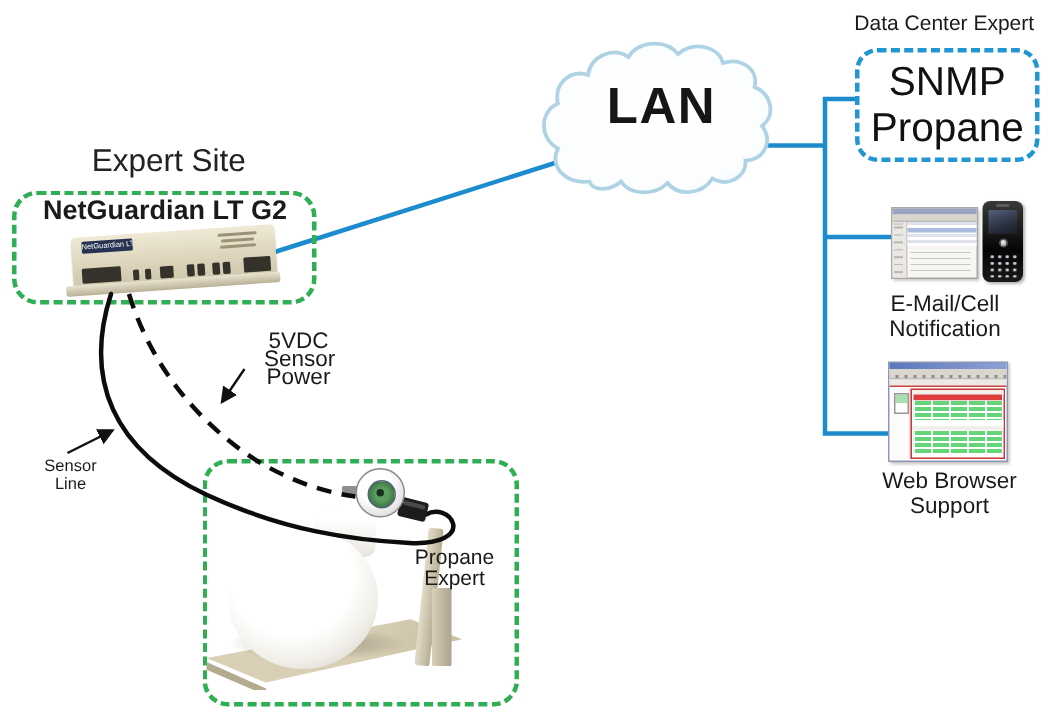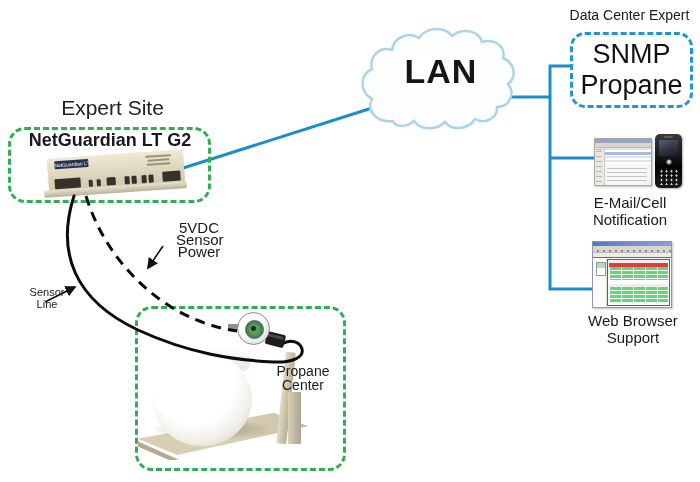--- a/index.html
+++ b/index.html
@@ -19,21 +19,21 @@
   .lan-label{left:378px;top:52px;width:126px;text-align:center;font-size:34px;font-weight:bold;letter-spacing:1px;color:#161616;}
   .dce-caption{left:566px;top:7px;width:127px;text-align:center;font-size:14px;}
   .snmp-box{
     left:570px;top:32px;width:123px;height:76px;border:3px dashed #2196d3;border-radius:15px;
     box-sizing:border-box;display:flex;align-items:center;justify-content:center;text-align:center;
     font-size:27px;line-height:31px;color:#111;z-index:2;
   }
   .email-label{left:584px;top:194px;width:92px;text-align:center;font-size:15px;line-height:17px;}
   .web-label{left:585px;top:312px;width:96px;text-align:center;font-size:15px;line-height:17px;}
   .power-label{left:158px;top:222px;width:46px;text-align:center;font-size:15px;line-height:12px;margin-left:18px;}
-  .sline-label{left:25px;top:286px;width:44px;text-align:center;font-size:11px;line-height:12px;}
+  .sline-label{left:25px;top:305px;width:44px;text-align:center;font-size:11px;line-height:12px;}
   .propane-label{left:272px;top:364px;width:62px;text-align:center;font-size:14px;line-height:14px;}
   
   .greenbox{border:3px dashed #2fae54;border-radius:17px;box-sizing:border-box;background:transparent;}
   #gbox-netguardian{left:8px;top:127px;width:203px;height:76px;}
   #gbox-propane{left:135px;top:306px;width:211px;height:165px;}
   
   #device{left:45px;top:150px;width:142px;height:47px;}
   #device .body{
     position:absolute;left:3px;top:4px;width:136px;height:34px;border-radius:3px;
     background:linear-gradient(#efe9d6 0%,#ddd5bc 55%,#cfc7ac 100%);
@@ -251,15 +251,15 @@
   </div>
 
   <div class="abs toplabel site-title">Expert Site</div>
   <div class="abs toplabel box1-label">NetGuardian LT G2</div>
   <div class="abs toplabel dce-caption">Data Center Expert</div>
   <div class="abs toplabel lan-label">LAN</div>
   <div class="abs toplabel web-label">Web Browser Support</div>
   <div class="abs toplabel email-label">E-Mail/Cell Notification</div>
   <div class="abs toplabel power-label">5VDC Sensor Power</div>
   <div class="abs toplabel sline-label">Sensor Line</div>
-  <div class="abs toplabel propane-label">Propane Center</div>
+  <div class="abs toplabel propane-label">Propane Expert</div>
 
 </div>
 
 </body></html>

